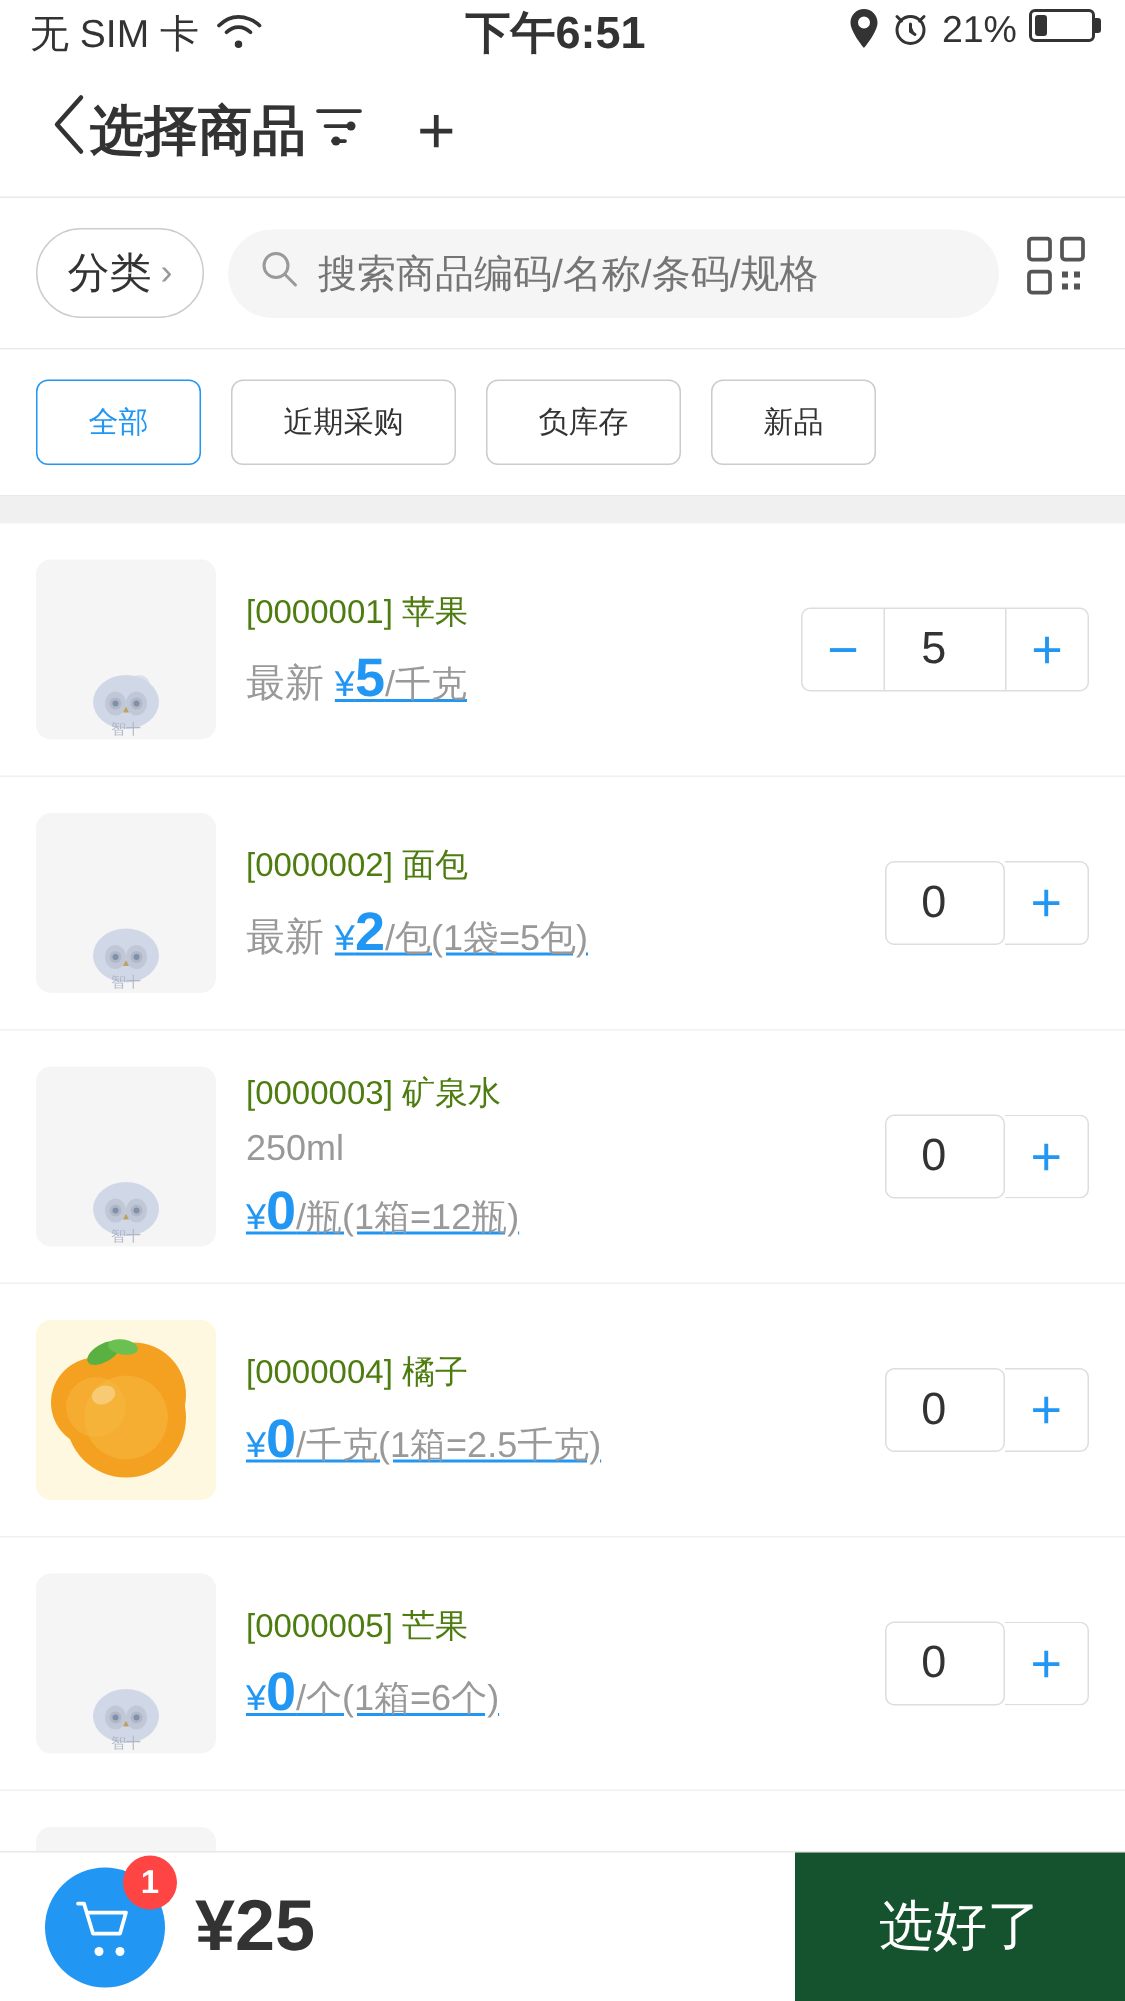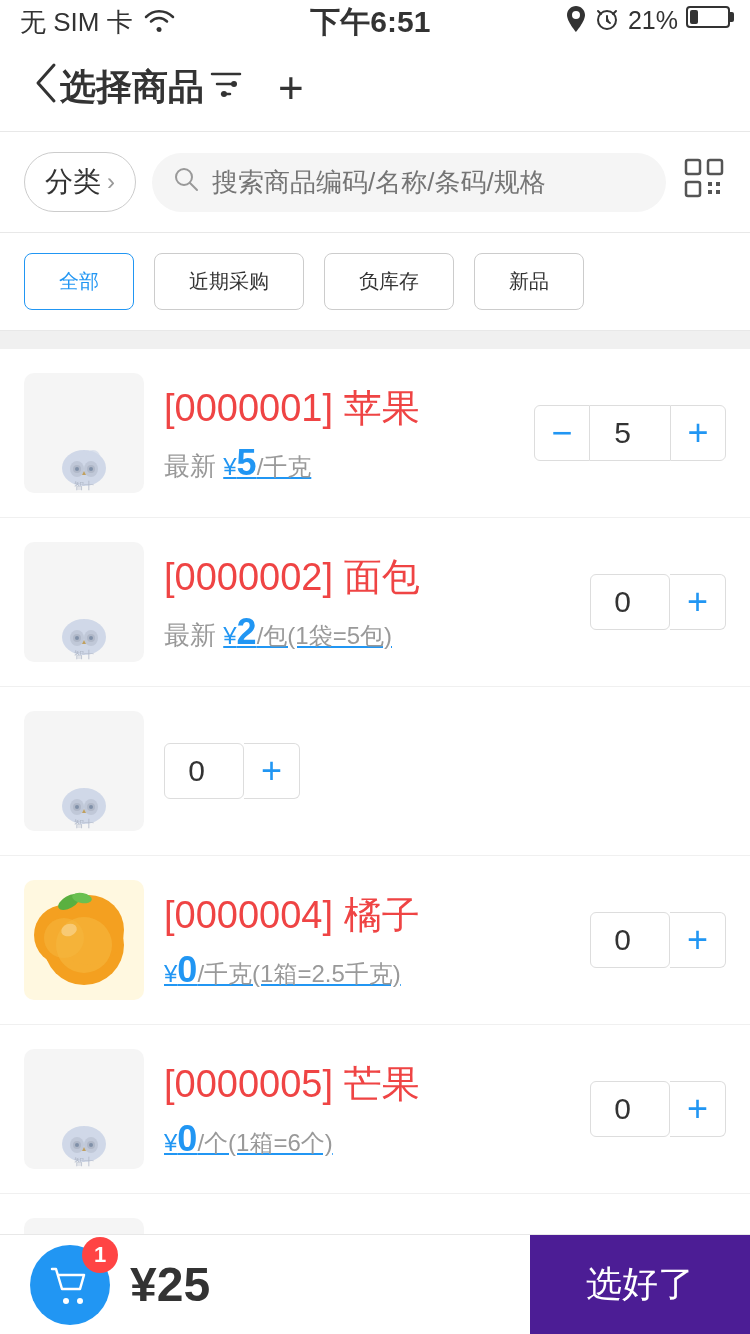--- a/index.html
+++ b/index.html
@@ -112,21 +112,21 @@
       background: #f5f5f5; flex-shrink: 0;
       display: flex; align-items: flex-end; justify-content: center;
       overflow: hidden;
     }
     .product-thumb .placeholder-icon {
       display: flex; flex-direction: column; align-items: center;
       color: #c0c8d8;
     }
 
     .product-info { flex: 1; }
-    .product-name { font-size: 38px; color: #ef4444; margin-bottom: 8px; }
+    .product-name { font-size: 22px; color: #4d7c0f; margin-bottom: 8px; }
     .product-spec { font-size: 24px; color: #999; margin-bottom: 6px; }
     .product-price {
       font-size: 26px; color: #999;
     }
     .product-price .currency { color: #2196F3; font-size: 24px; }
     .product-price .amount { color: #2196F3; font-size: 36px; font-weight: 600; }
     .product-price .unit { color: #999; font-size: 24px; }
     .price-line { text-decoration: underline; text-decoration-color: #2196F3; }
 
     .qty-control {
@@ -168,21 +168,21 @@
     .cart-badge {
       position: absolute; top: -8px; right: -8px;
       background: #ff4444; color: #fff; border-radius: 50%;
       width: 36px; height: 36px; font-size: 22px;
       display: flex; align-items: center; justify-content: center;
       font-weight: 600;
     }
     .cart-total { font-size: 48px; font-weight: 600; color: #333; }
     .confirm-btn {
       height: 100px; width: 220px;
-      background: #4c1d95; color: #fff; border: none;
+      background: #14532d; color: #fff; border: none;
       font-size: 36px; font-weight: 500; cursor: pointer;
       flex-shrink: 0;
     }
   </style>
 </head>
 <body>
 
 <div class="status-bar">
   <div class="status-left">
     <span>无 SIM 卡</span>
@@ -352,20 +352,33 @@
           <ellipse cx="42" cy="36" rx="7" ry="8" fill="#c0c8d8"></ellipse>
           <circle cx="28" cy="36" r="4" fill="#b0b8c8"></circle>
           <circle cx="42" cy="36" r="4" fill="#b0b8c8"></circle>
           <circle cx="28" cy="36" r="2" fill="#8090a8"></circle>
           <circle cx="42" cy="36" r="2" fill="#8090a8"></circle>
           <polygon points="35,38 33,42 37,42" fill="#c0a060"></polygon>
           <text x="35" y="56" text-anchor="middle" font-size="10" fill="#b0b8c8" font-family="sans-serif">智十</text>
         </svg>
       </div>
     </div>
+    <div class="product-info">
+      <div class="product-name">
+        <span>[0000003]</span>
+        <span> </span>
+        <span>矿泉水</span>
+      </div>
+      <div class="product-spec">250ml</div>
+      <div class="product-price">
+        <span class="price-line">
+          <span class="currency">¥</span><span class="amount">0</span><span class="unit">/瓶(1箱=12瓶)</span>
+        </span>
+      </div>
+    </div>
     <div class="qty-control">
       <input class="qty-input" type="number" value="0" style="border-radius: 6px; border: 1.5px solid rgb(221, 221, 221);">
       <button class="qty-btn plus" style="border-radius:0 6px 6px 0; border-left:none;">+</button>
     </div>
   </div>
 
   <div class="product-item">
     <div class="product-thumb" style="background:#fff8e0;">
 
       <svg width="120" height="120" viewBox="0 0 120 120">

